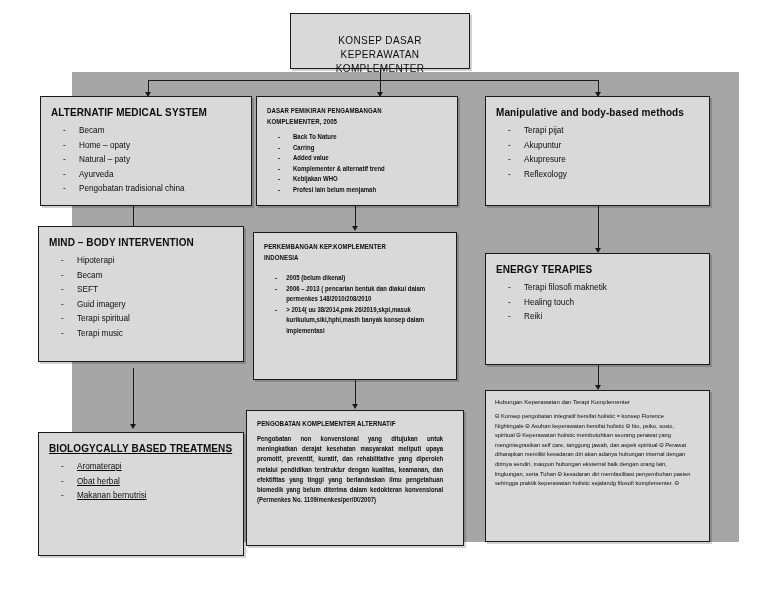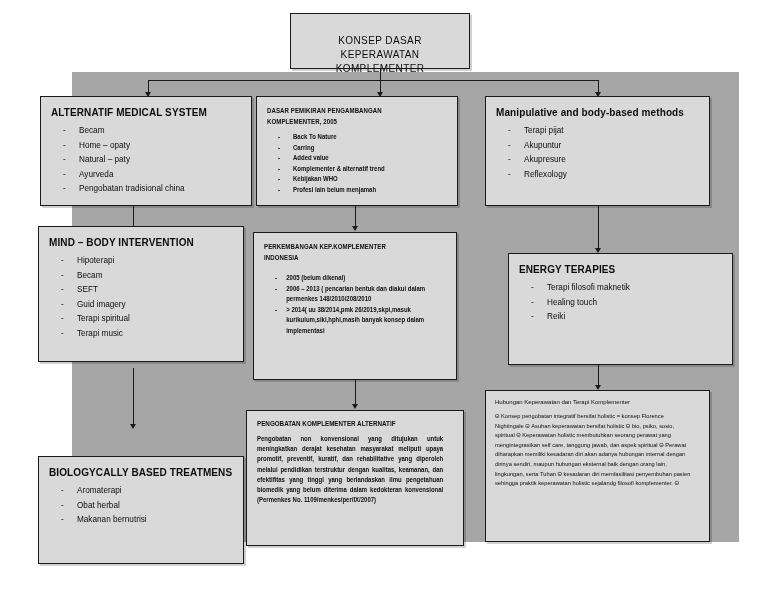--- a/index.html
+++ b/index.html
@@ -196,37 +196,37 @@
       <div>PERKEMBANGAN KEP.KOMPLEMENTER</div>
       <div>INDONESIA</div>
     </div>
     <ul class="bullets" style="margin-top:10px;">
       <li style="padding-left:30px;">2005 (belum dikenal)</li>
       <li style="padding-left:30px;">2006 – 2013 ( pencarian bentuk dan diakui dalam permenkes 148/2010/208/2010</li>
       <li style="padding-left:30px;">&gt; 2014( uu 38/2014,pmk 26/2019,skpi,masuk kurikulum,siki,hphi,masih banyak konsep dalam implementasi</li>
     </ul>
   </div>
 
-  <div class="node t-plain" style="left:508px;top:253px;width:225px;height:112px;">
+  <div class="node t-plain" style="left:485px;top:253px;width:225px;height:112px;">
     <div class="node-title">ENERGY TERAPIES</div>
     <ul class="bullets">
       <li>Terapi filosofi maknetik</li>
       <li>Healing touch</li>
       <li>Reiki</li>
     </ul>
   </div>
 
   <div class="ln v" style="left:133px;top:368px;height:58px;"></div>
   <div class="arrow" style="left:129.5px;top:424px;"></div>
   <div class="ln v" style="left:355px;top:380px;height:26px;"></div>
   <div class="arrow" style="left:351.5px;top:404px;"></div>
   <div class="ln v" style="left:598px;top:365px;height:22px;"></div>
   <div class="arrow" style="left:594.5px;top:385px;"></div>
 
-  <div class="node t-plain" style="left:38px;top:456px;width:206px;height:108px;">
+  <div class="node t-plain" style="left:38px;top:432px;width:206px;height:124px;text-decoration:underline;">
     <div class="node-title">BIOLOGYCALLY BASED TREATMENS</div>
     <ul class="bullets">
       <li>Aromaterapi</li>
       <li>Obat herbal</li>
       <li>Makanan bernutrisi</li>
     </ul>
   </div>
 
   <div class="node" style="left:246px;top:410px;width:218px;height:136px;padding:9px 10px 0 10px;">
     <div class="para-head">PENGOBATAN KOMPLEMENTER ALTERNATIF</div>

